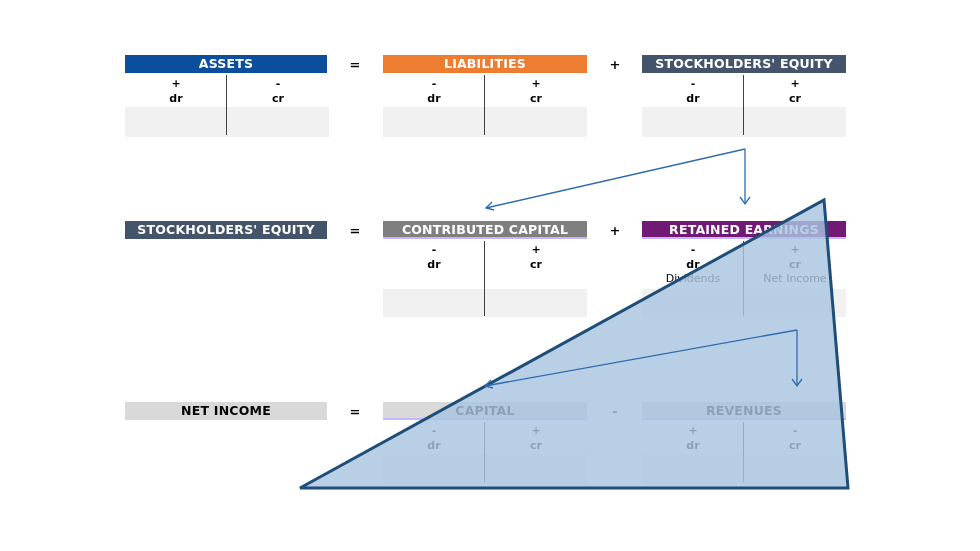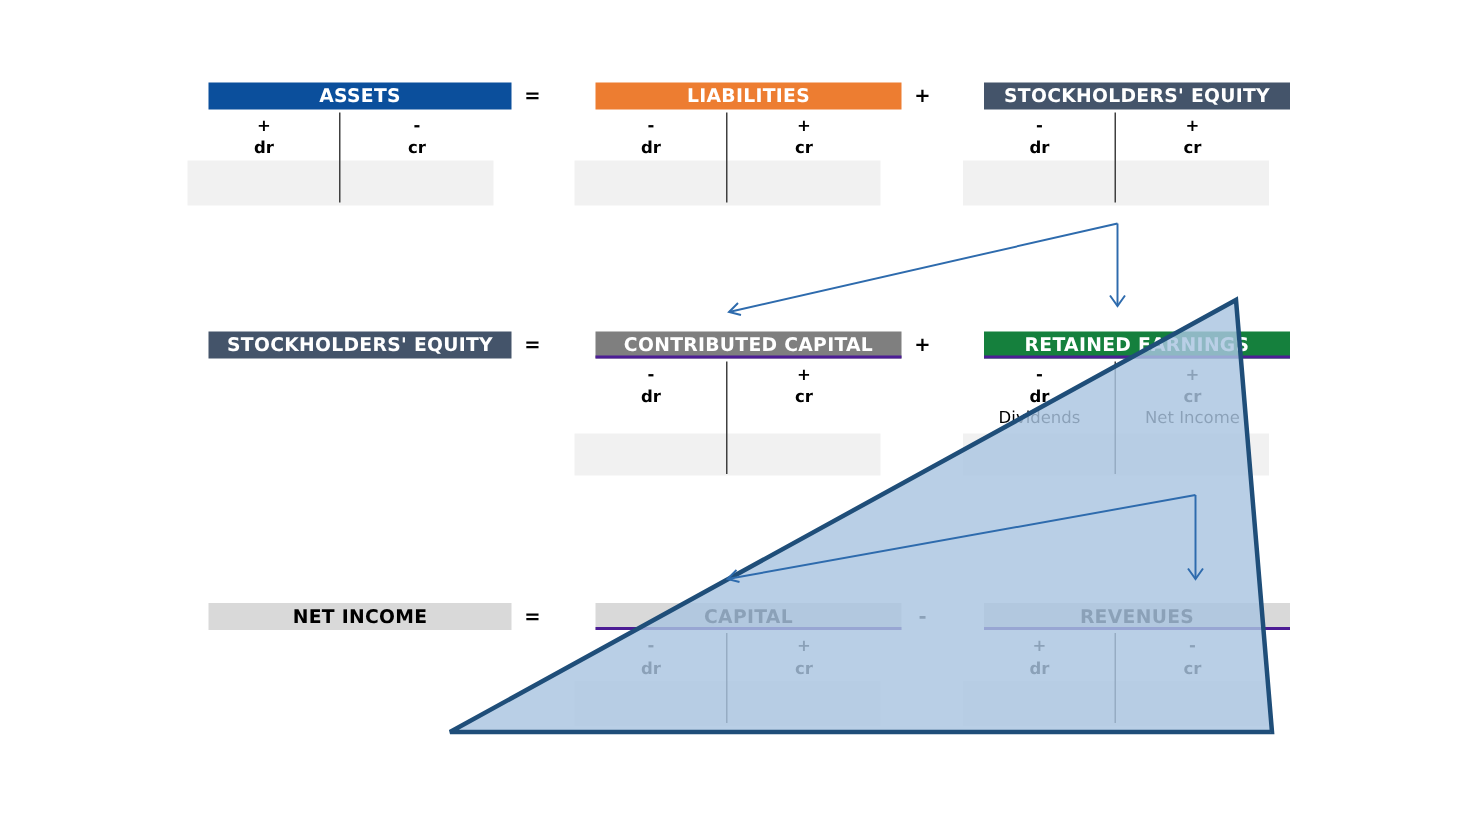--- a/index.html
+++ b/index.html
@@ -1,21 +1,21 @@
 <!DOCTYPE html>
 <html><head>
 <meta charset="utf-8">
 <style>
   html, body { margin:0; padding:0; background:#ffffff; }
   body { width:980px; height:551px; position:relative; overflow:hidden;
          font-family:"DejaVu Sans", "Liberation Sans", sans-serif; }
   .hdr { position:absolute; height:18px; line-height:18px; text-align:center;
          font-size:12.5px; font-weight:bold; color:#ffffff; letter-spacing:0.2px;
-         box-sizing:border-box; white-space:nowrap;margin-left:14px; }
-  .hdr.line { border-bottom:2px solid #4c1d95; }
+         box-sizing:border-box; white-space:nowrap; }
+  .hdr.line { border-bottom:2px solid #c4b5fd; }
   .op { position:absolute; width:20px; text-align:center; font-size:13px; font-weight:bold; color:#000; }
   .taccount-body { position:absolute; width:204px; height:62px; }
   .sign { position:absolute; width:102px; text-align:center; font-size:11px; font-weight:bold; color:#000; line-height:13px; }
   .fill { position:absolute; top:32px; height:30px; width:204px; background:#f1f1f1; }
   .fill.tall { top:48px; height:28px; }
   .vline { position:absolute; left:101px; top:0; width:1px; background:#404040; }
   svg.overlay { position:absolute; left:0; top:0; }
 </style>
 </head>
 <body>
@@ -48,21 +48,21 @@
   <div class="sign" style="left:0;top:2px;">-</div>
   <div class="sign" style="left:102px;top:2px;">+</div>
   <div class="sign" style="left:0;top:17px;">dr</div>
   <div class="sign" style="left:102px;top:17px;">cr</div>
 </div>
 
 <div class="hdr" style="left:125px;top:221px;width:202px;background:#44546a;">STOCKHOLDERS' EQUITY</div>
 <div class="op" style="left:345px;top:223px;">=</div>
 <div class="hdr line" style="left:383px;top:221px;width:204px;background:#7f7f7f;">CONTRIBUTED CAPITAL</div>
 <div class="op" style="left:605px;top:223px;">+</div>
-<div class="hdr line" style="left:642px;top:221px;width:204px;background:#15803d;">RETAINED EARNINGS</div>
+<div class="hdr line" style="left:642px;top:221px;width:204px;background:#701a75;">RETAINED EARNINGS</div>
 
 <div class="taccount-body" style="left:383px;top:241px;">
   <div class="fill tall"></div>
   <div class="vline" style="height:75px;"></div>
   <div class="sign" style="left:0;top:2px;">-</div>
   <div class="sign" style="left:102px;top:2px;">+</div>
   <div class="sign" style="left:0;top:17px;">dr</div>
   <div class="sign" style="left:102px;top:17px;">cr</div>
 </div>
 <div class="taccount-body" style="left:642px;top:241px;">

